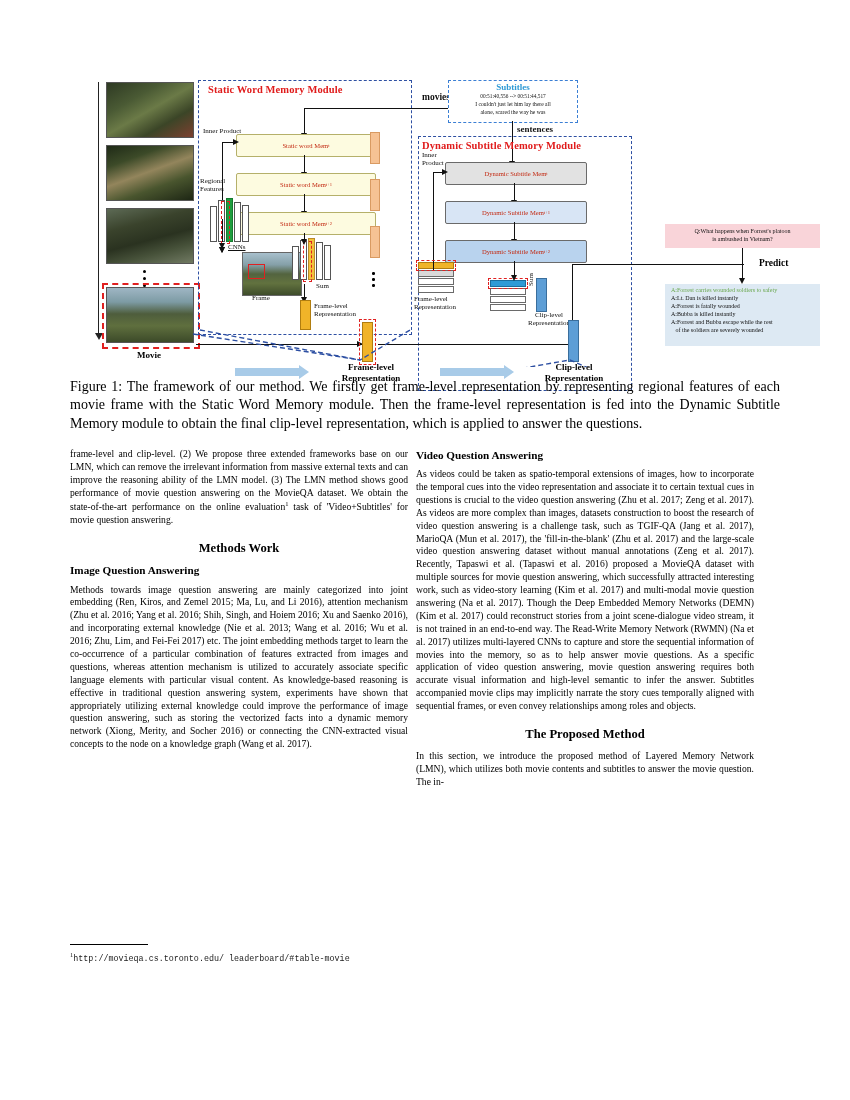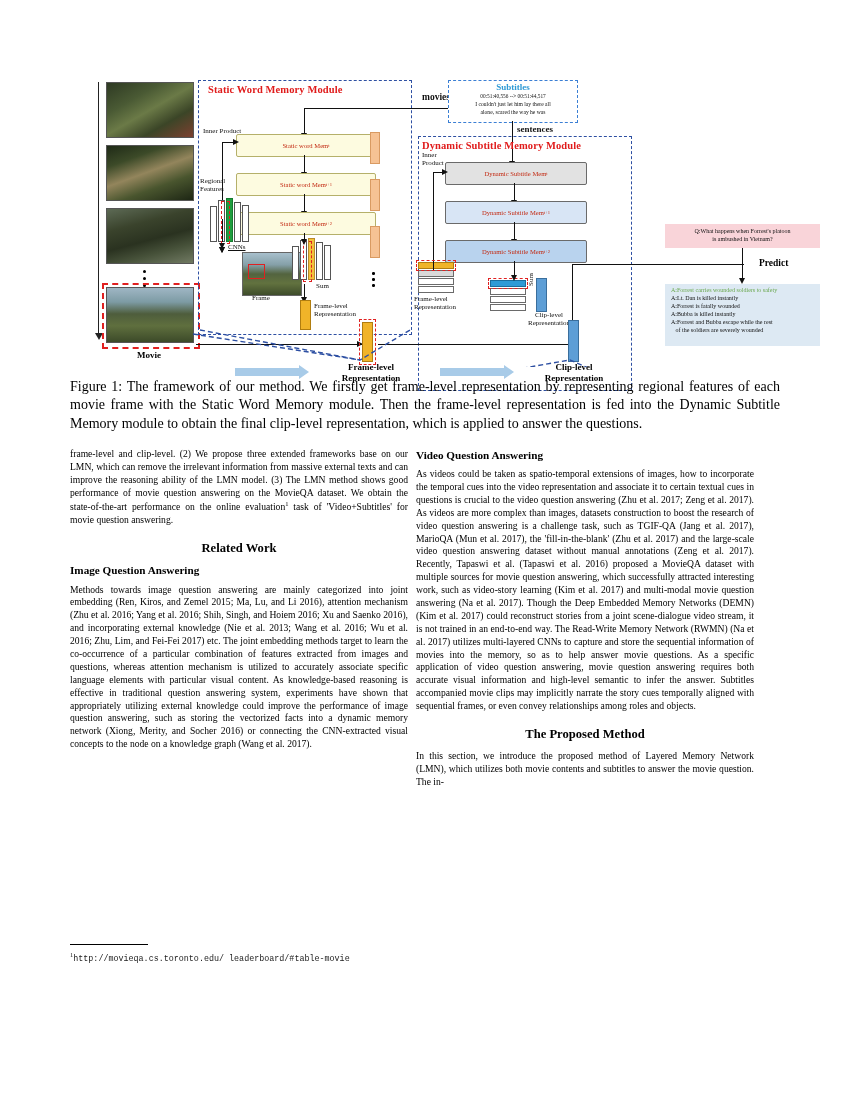--- a/index.html
+++ b/index.html
@@ -299,21 +299,21 @@
       <path d="M130,258 L290,288 L340,258" fill="none" stroke="#2d4fa2" stroke-width="1.4" stroke-dasharray="5,3"></path>
       <path d="M350,314 L500,288 L560,314" fill="none" stroke="#2d4fa2" stroke-width="1.4" stroke-dasharray="5,3"></path>
       <path d="M123,262 L290,288" fill="none" stroke="#2d4fa2" stroke-width="1.4" stroke-dasharray="5,3"></path>
     </svg>
   </div>
 
   <div class="caption">Figure 1: The framework of our method. We firstly get frame-level representation by representing regional features of each movie frame with the Static Word Memory module. Then the frame-level representation is fed into the Dynamic Subtitle Memory module to obtain the final clip-level representation, which is applied to answer the questions.</div>
 
   <div class="col col-l">
     <p><span>frame-level and clip-level. (2) We propose three extended frameworks base on our LMN, which can remove the irrelevant information from massive external texts and can improve the reasoning ability of the LMN model. (3) The LMN method shows good performance of movie question answering on the MovieQA dataset. We obtain the state-of-the-art performance on the online evaluation</span><sup>1</sup><span> task of 'Video+Subtitles' for movie question answering.</span></p>
-    <div class="sec-h1">Related Work</div>
+    <div class="sec-h1">Methods Work</div>
     <div class="sec-h2">Image Question Answering</div>
     <p>Methods towards image question answering are mainly categorized into joint embedding (Ren, Kiros, and Zemel 2015; Ma, Lu, and Li 2016), attention mechanism (Zhu et al. 2016; Yang et al. 2016; Shih, Singh, and Hoiem 2016; Xu and Saenko 2016), and incorporating external knowledge (Nie et al. 2013; Wang et al. 2016; Wu et al. 2016; Zhu, Lim, and Fei-Fei 2017) etc. The joint embedding methods target to learn the co-occurrence of a particular combination of features extracted from images and questions, whereas attention mechanism is utilized to accurately associate specific language elements with particular visual content. As knowledge-based reasoning is effective in traditional question answering system, experiments have shown that appropriately utilizing external knowledge could improve the performance of image question answering, such as storing the vectorized facts into a dynamic memory network (Xiong, Merity, and Socher 2016) or connecting the CNN-extracted visual concepts to the node on a knowledge graph (Wang et al. 2017).</p>
   </div>
 
   <div class="fnrule"></div>
   <div class="footnote"><sup>1</sup><span>http://movieqa.cs.toronto.edu/ leaderboard/#table-movie</span></div>
 
   <div class="col col-r">
     <div class="sec-h2 first">Video Question Answering</div>
     <p>As videos could be taken as spatio-temporal extensions of images, how to incorporate the temporal cues into the video representation and associate it to certain textual cues in questions is crucial to the video question answering (Zhu et al. 2017; Zeng et al. 2017). As videos are more complex than images, datasets construction to boost the research of video question answering is a challenge task, such as TGIF-QA (Jang et al. 2017), MarioQA (Mun et al. 2017), the 'fill-in-the-blank' (Zhu et al. 2017) and the large-scale video question answering dataset without manual annotations (Zeng et al. 2017). Recently, Tapaswi et al. (Tapaswi et al. 2016) proposed a MovieQA dataset with multiple sources for movie question answering, which successfully attracted interesting work, such as video-story learning (Kim et al. 2017) and multi-modal movie question answering (Na et al. 2017). Though the Deep Embedded Memory Networks (DEMN) (Kim et al. 2017) could reconstruct stories from a joint scene-dialogue video stream, it is not trained in an end-to-end way. The Read-Write Memory Network (RWMN) (Na et al. 2017) utilizes multi-layered CNNs to capture and store the sequential information of movies into the memory, so as to help answer movie questions. As a specific application of video question answering, movie question answering requires both accurate visual information and high-level semantic to infer the answer. Subtitles accompanied movie clips may implicitly narrate the story cues temporally aligned with sequential frames, or even convey relationships among roles and objects.</p>

